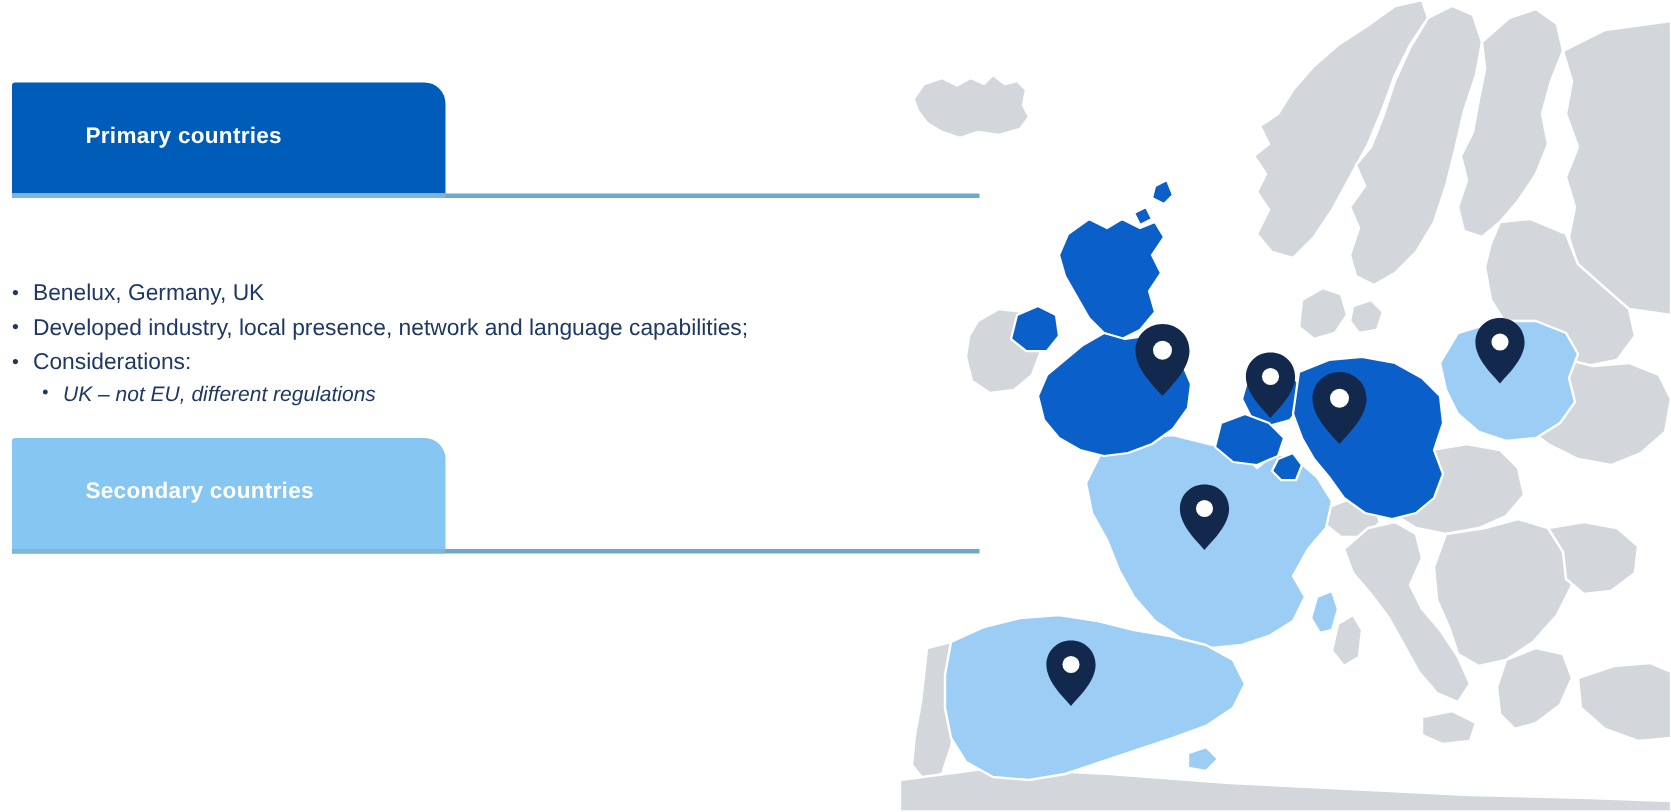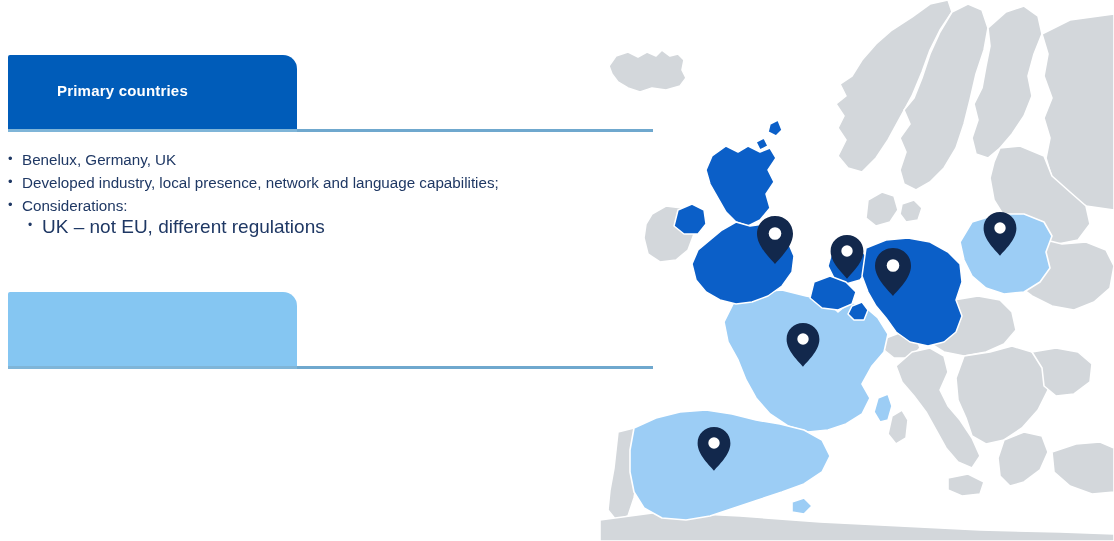--- a/index.html
+++ b/index.html
@@ -71,20 +71,21 @@
     left: 8px;
     width: 289px;
     background: #7FB5D8;
   }
 
   
   .bullets {
     position: absolute;
     left: 0;
     width: 648px;
+    margin-top: 36px;
   }
   #bullets-primary   { top: 149px; }
   #bullets-secondary { top: 387px; }
 
   ul.lvl1 {
     margin: 0;
     padding: 0;
     list-style: none;
   }
   ul.lvl1 > li {
@@ -106,22 +107,23 @@
   ul.lvl2 {
     margin: 0;
     padding: 0;
     list-style: none;
   }
   ul.lvl2 > li {
     position: relative;
     padding-left: 20px;
     margin: 0;
     color: #1F3864;
-    font-size: 19px;
+    font-size: 14px;
     line-height: 21px;
+    font-style: italic;
   }
   ul.lvl2 > li::before {
     content: "\2022";
     position: absolute;
     left: 6px;
     top: -1px;
     font-size: 12px;
     color: #1F3864;
   }
   li.wrapline { line-height: 20px; }
@@ -270,19 +272,20 @@
       </ul>
     </li>
   </ul>
 </div>
 
 <div class="section" id="section-secondary">
   <div class="header-wrap">
     <div class="header-box secondary"></div>
     <div class="header-rule"></div>
     <div class="header-rule inner-cap"></div>
+    <div class="header-label">Secondary countries</div>
   </div>
 </div>
 
 <div class="bullets" id="bullets-secondary">
   <ul class="lvl1">
   </ul>
 </div>
 
 </body></html>

